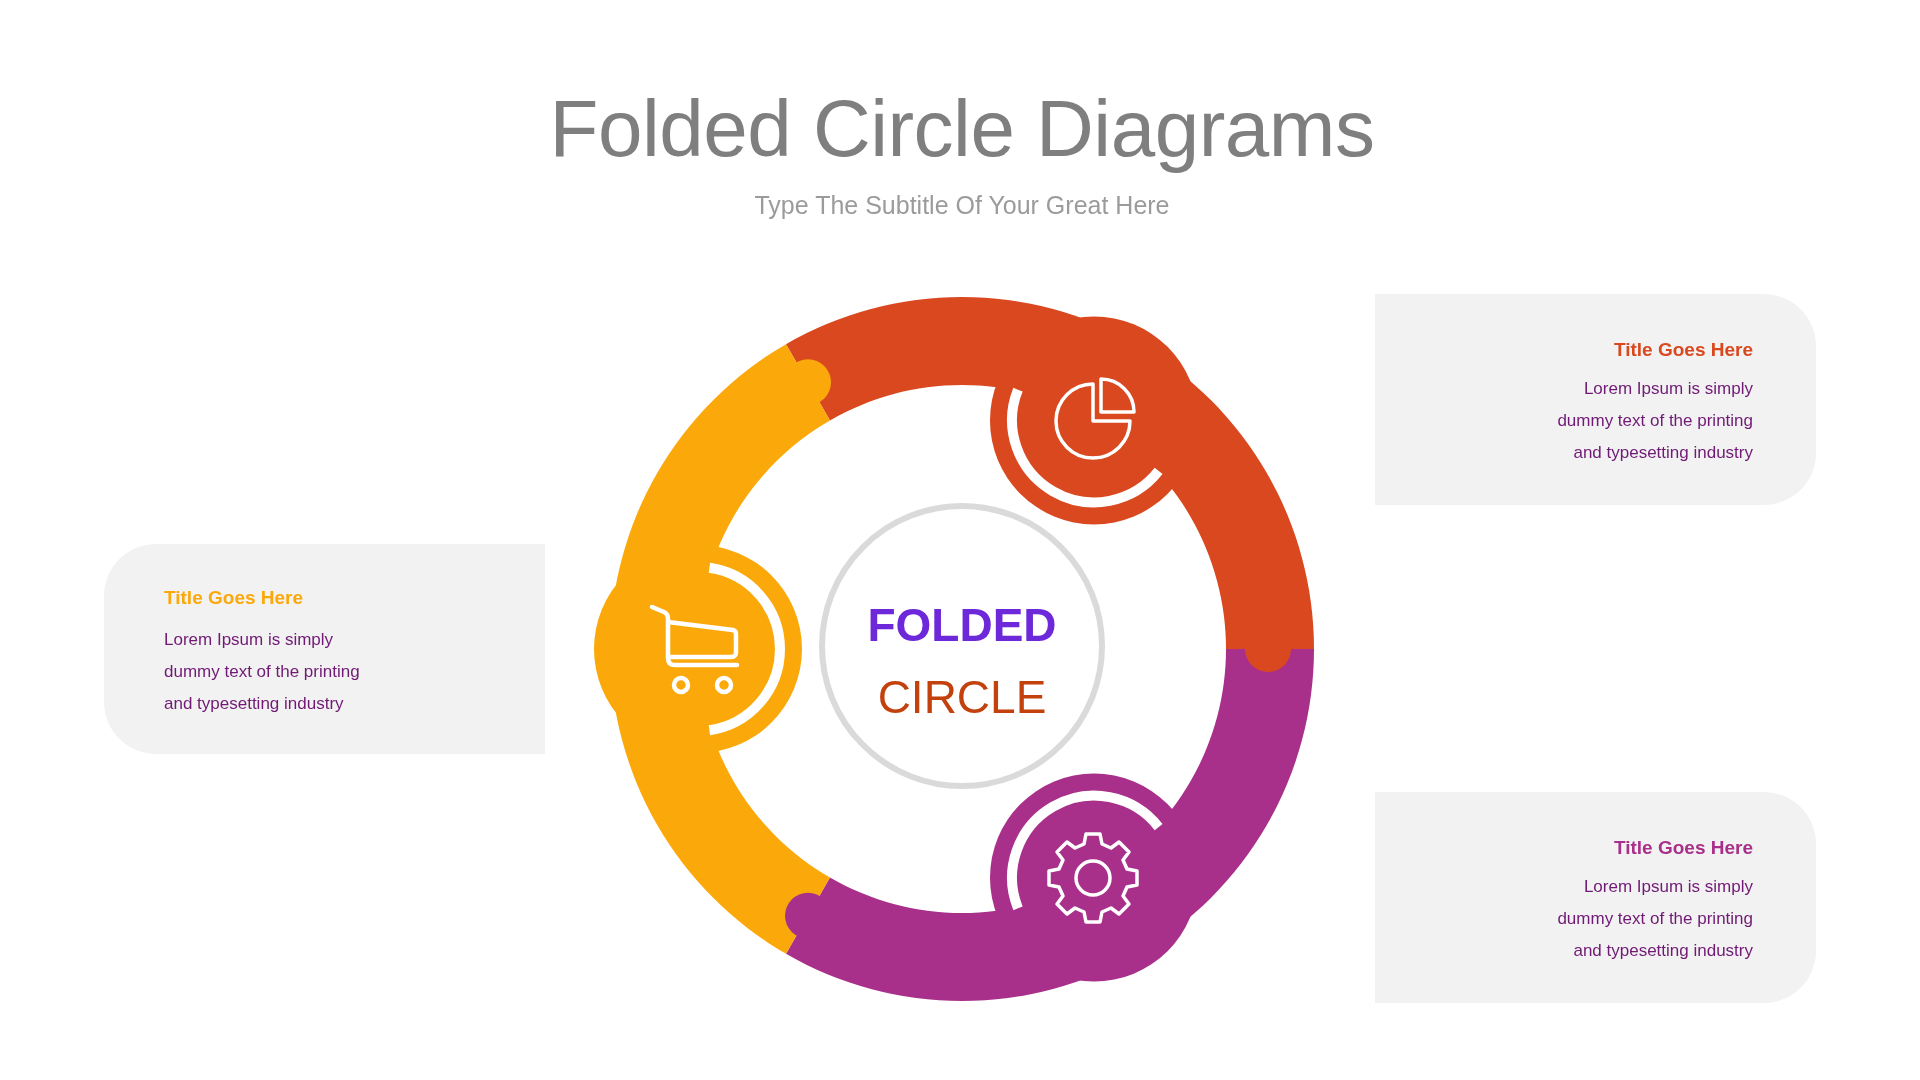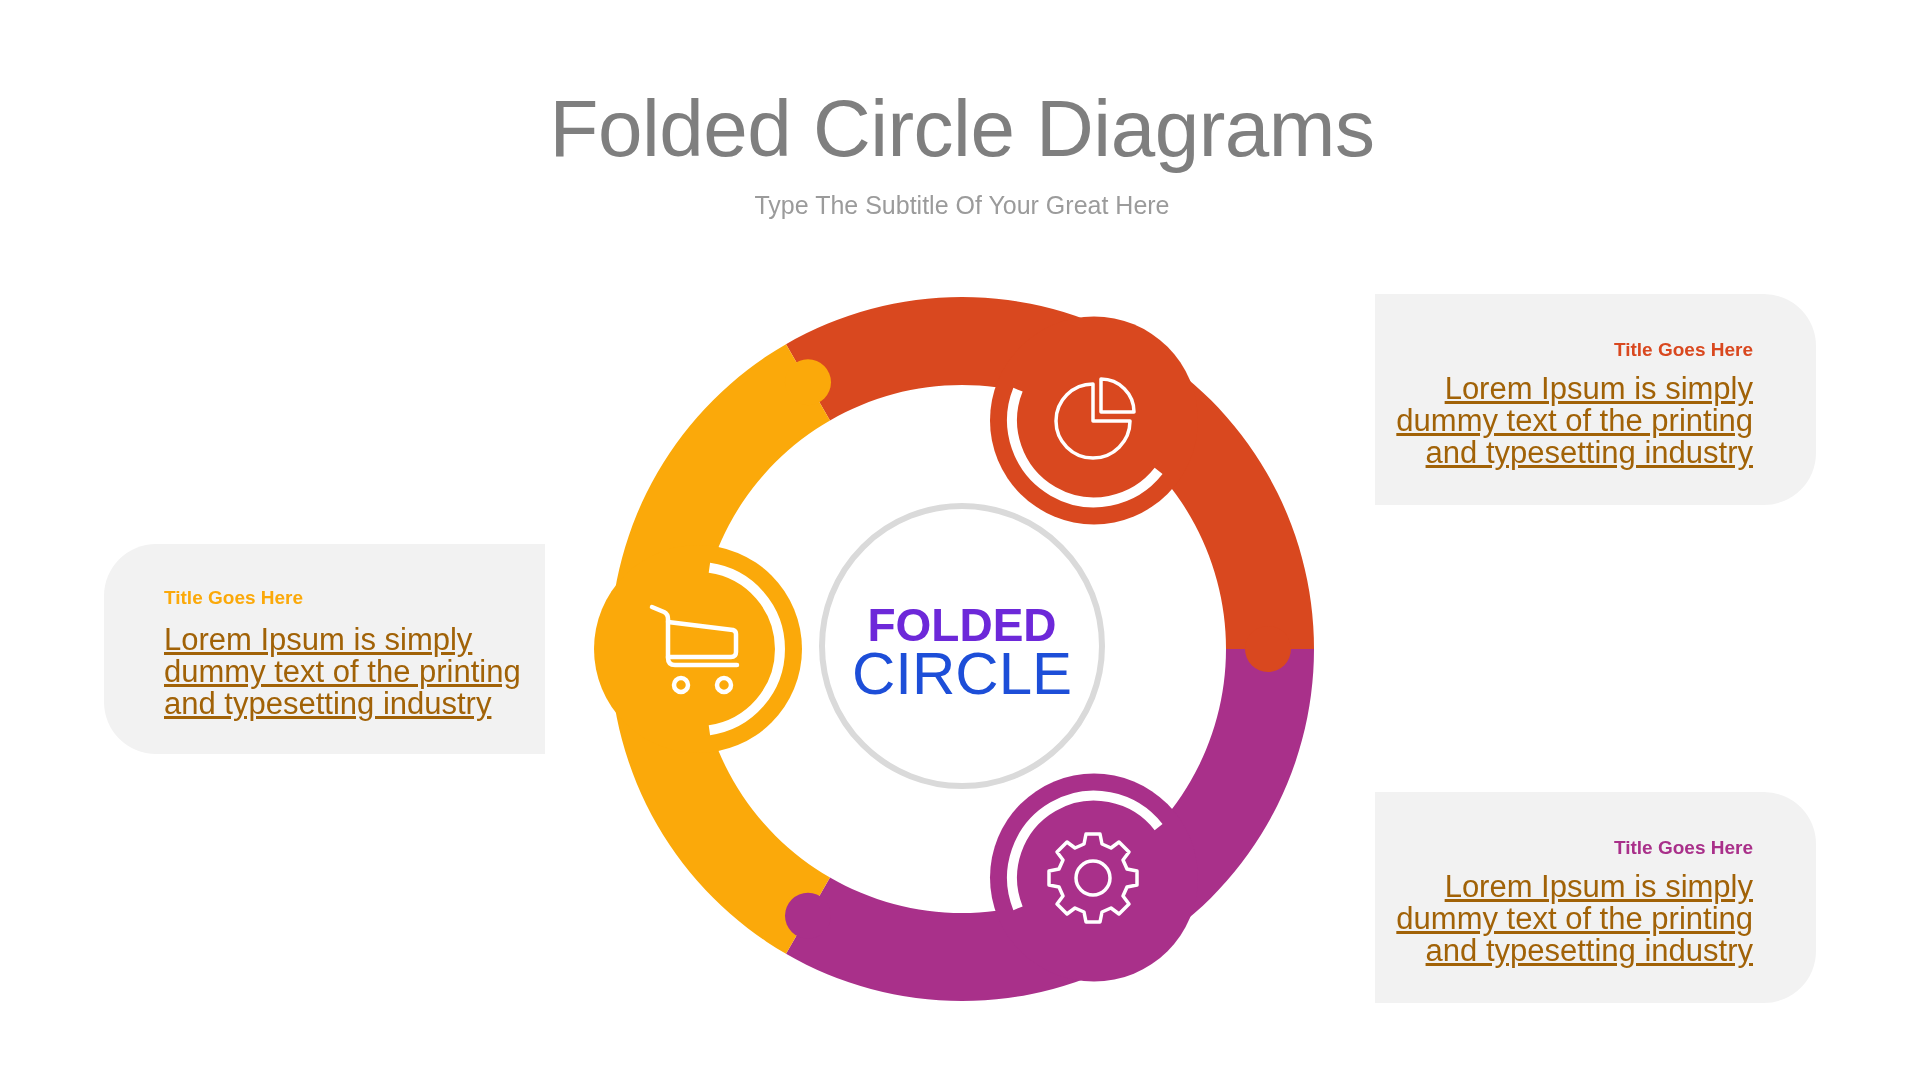--- a/index.html
+++ b/index.html
@@ -69,25 +69,24 @@
   .card.right.bottom { top: 792px; }
   .card-title {
     position: absolute;
     font-size: 19px;
     line-height: 36px;
     font-weight: bold;
     white-space: nowrap;
   }
   .card-body {
     position: absolute;
-    font-size: 31px;
+    font-size: 17px;
     line-height: 32px;
-    color: #a16207;
+    color: #701a75;
     white-space: nowrap;
-    text-decoration: underline;
   }
   .card-body span { display: block; }
   .card.left .card-title,
   .card.left .card-body { left: 60px; }
   .card.right .card-title,
   .card.right .card-body { right: 63px; }
   .card.left .card-title { top: 36px; }
   .card.left .card-body { top: 80px; }
   .card.right .card-title { top: 38px; }
   .card.right .card-body { top: 79px; }
@@ -105,24 +104,24 @@
     left: 0; width: 100%;
     top: 96px;
     font-size: 46px;
     line-height: 46px;
     font-weight: bold;
     color: #6d28d9;
   }
   .center-label .l2 {
     position: absolute;
     left: 0; width: 100%;
-    top: 145px;
-    font-size: 60px;
+    top: 168px;
+    font-size: 46px;
     line-height: 46px;
-    color: #1d4ed8;
+    color: #c2410c;
   }
 </style>
 </head>
 <body>
 
 <h1 class="slide-title">Folded Circle Diagrams</h1>
 <p class="slide-subtitle">Type The Subtitle Of Your Great Here</p>
 
 <svg class="diagram" width="1920" height="1080" viewBox="0 0 1920 1080" xmlns="http://www.w3.org/2000/svg">
 

